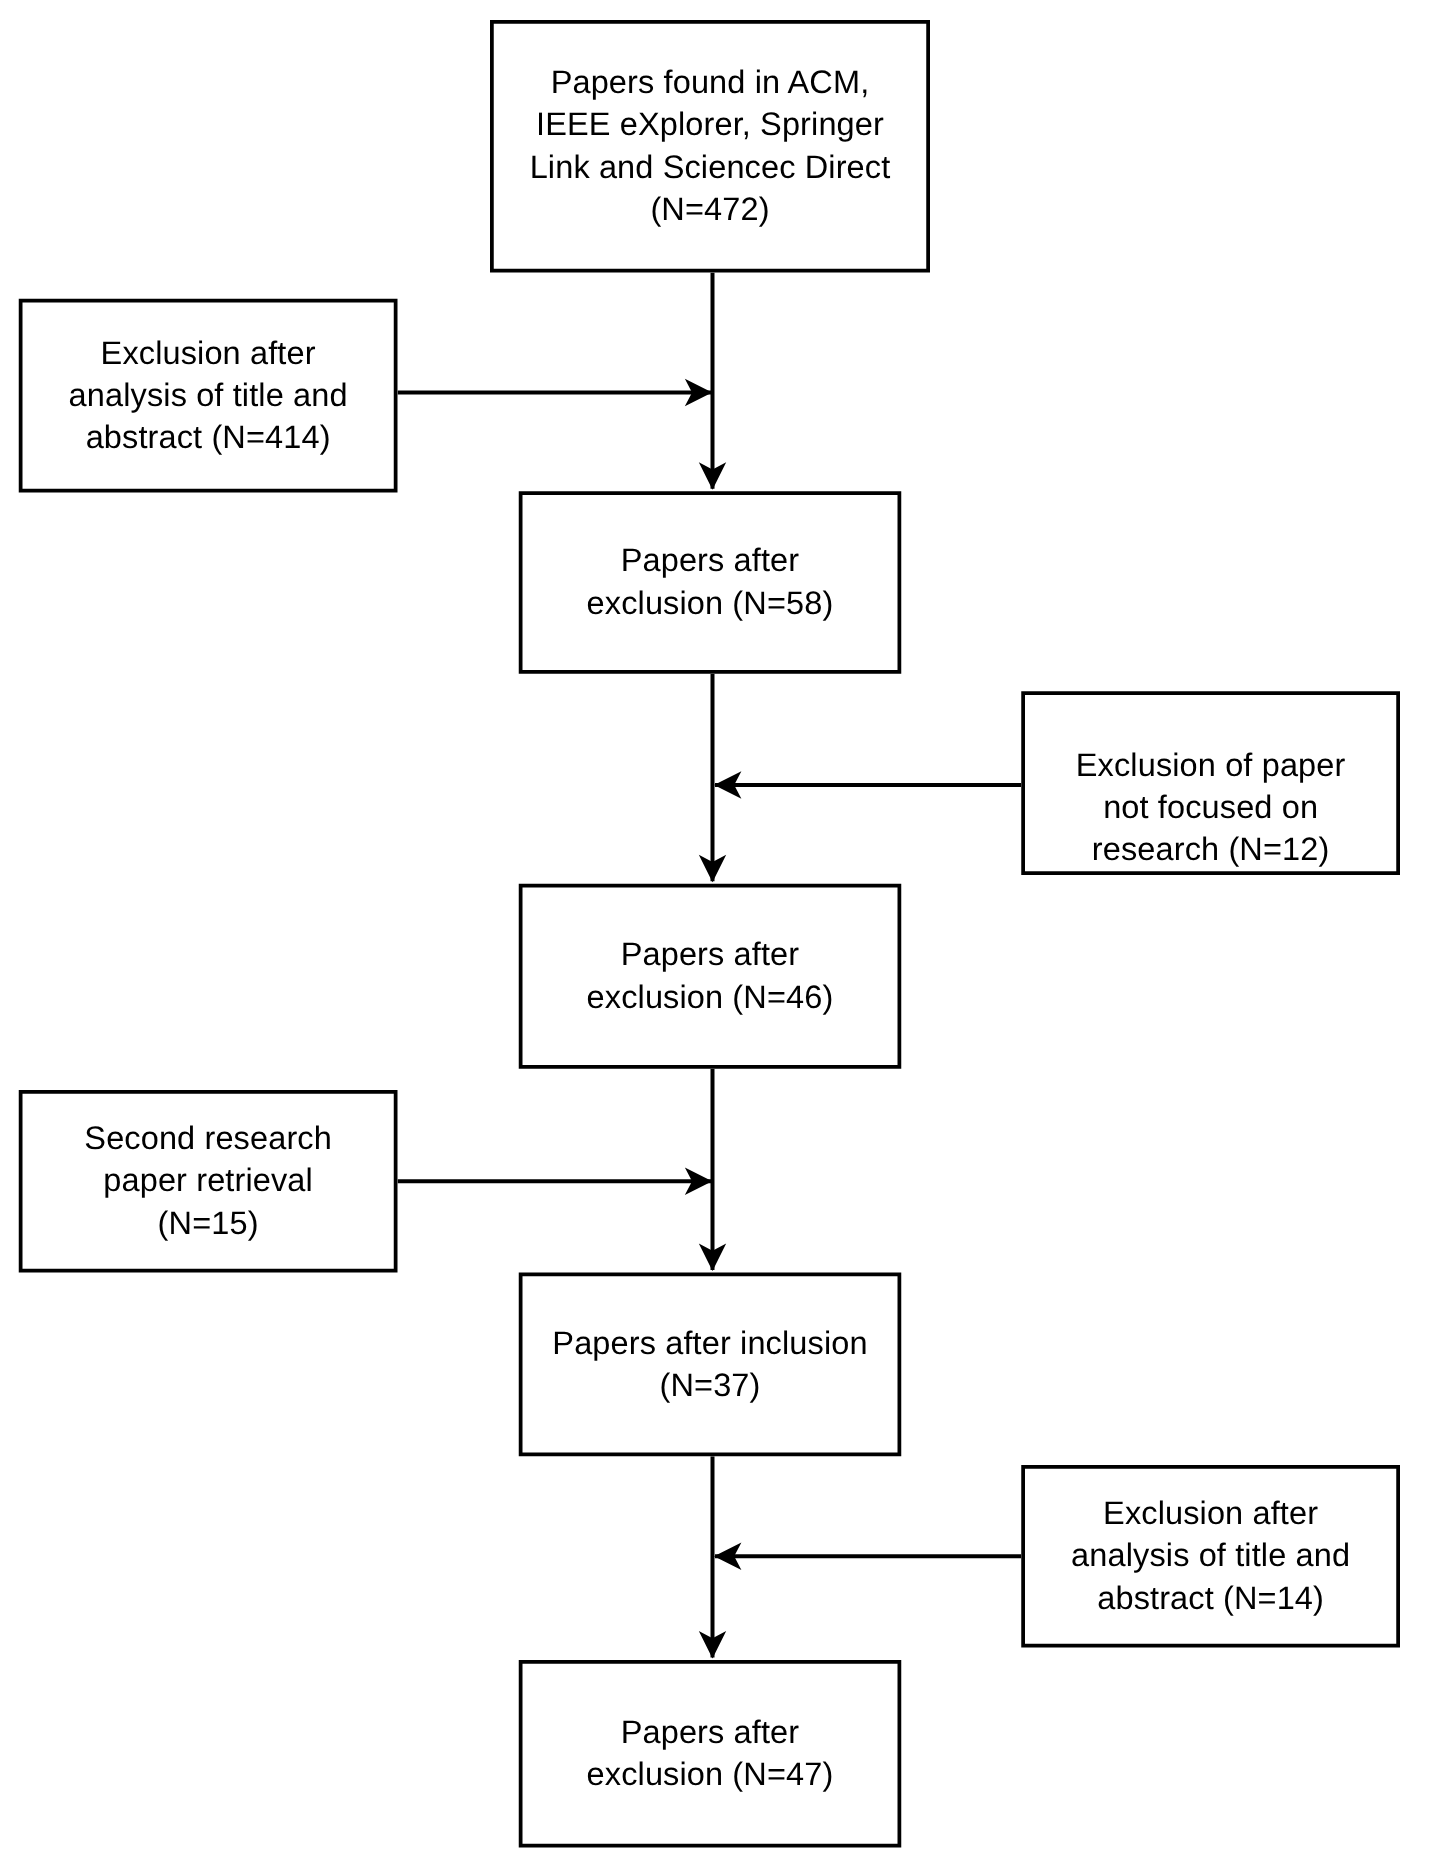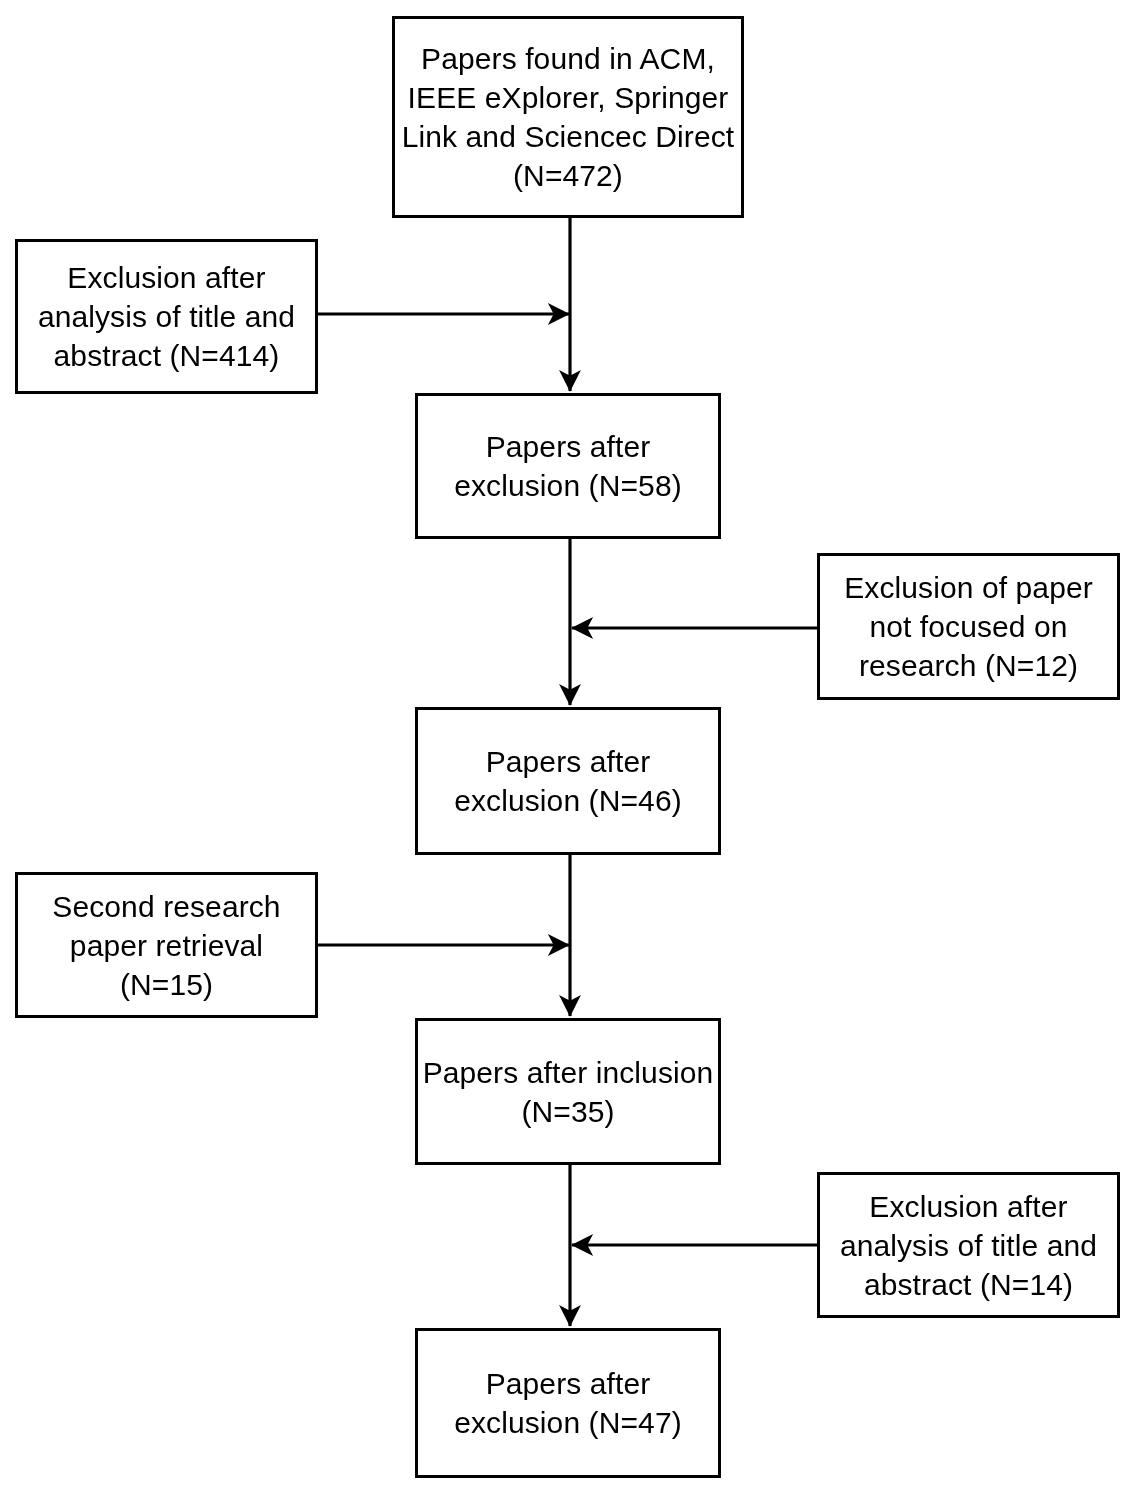--- a/index.html
+++ b/index.html
@@ -27,36 +27,36 @@
   .node {
     position: absolute;
     box-sizing: border-box;
     border: 3px solid #000000;
     background: #ffffff;
     display: flex;
     align-items: center;
     justify-content: center;
     text-align: center;
     color: #000000;
-    font-size: 30px;
+    font-size: 26px;
     line-height: 1.30;
     font-weight: 400;
     letter-spacing: 0.1px;
   }
   .node .node-label {
     display: block;
     width: 100%;
     padding: 0 4px;
     white-space: pre-line;
   }
   
   #node-source        { left: 392px;  top: 16px;   width: 352px; height: 202px; }
   #node-exclusion-1   { left: 15px;   top: 239px;  width: 303px; height: 155px; }
   #node-after-excl-1  { left: 415px;  top: 393px;  width: 306px; height: 146px; }
-  #node-exclusion-2   { left: 817px;  top: 553px;  width: 303px; height: 147px; }
+  #node-exclusion-2   { left: 817px;  top: 553px;  width: 303px; height: 147px; align-items: flex-end; }
   #node-after-excl-2  { left: 415px;  top: 707px;  width: 306px; height: 148px; }
   #node-second-search { left: 15px;   top: 872px;  width: 303px; height: 146px; align-items: center; }
   #node-after-incl    { left: 415px;  top: 1018px; width: 306px; height: 147px; }
   #node-exclusion-3   { left: 817px;  top: 1172px; width: 303px; height: 146px; }
   #node-after-excl-3  { left: 415px;  top: 1328px; width: 306px; height: 150px; }
 
   #node-after-incl .node-label { padding: 0 0px; }
 </style>
 </head>
 <body>
@@ -121,21 +121,21 @@
   </div>
 
   <div class="node" id="node-second-search">
     <span class="node-label">Second research
 paper retrieval
 (N=15)</span>
   </div>
 
   <div class="node" id="node-after-incl">
     <span class="node-label">Papers after inclusion
-(N=35)</span>
+(N=37)</span>
   </div>
 
   <div class="node" id="node-exclusion-3">
     <span class="node-label">Exclusion after
 analysis of title and
 abstract (N=14)</span>
   </div>
 
   <div class="node" id="node-after-excl-3">
     <span class="node-label">Papers after

